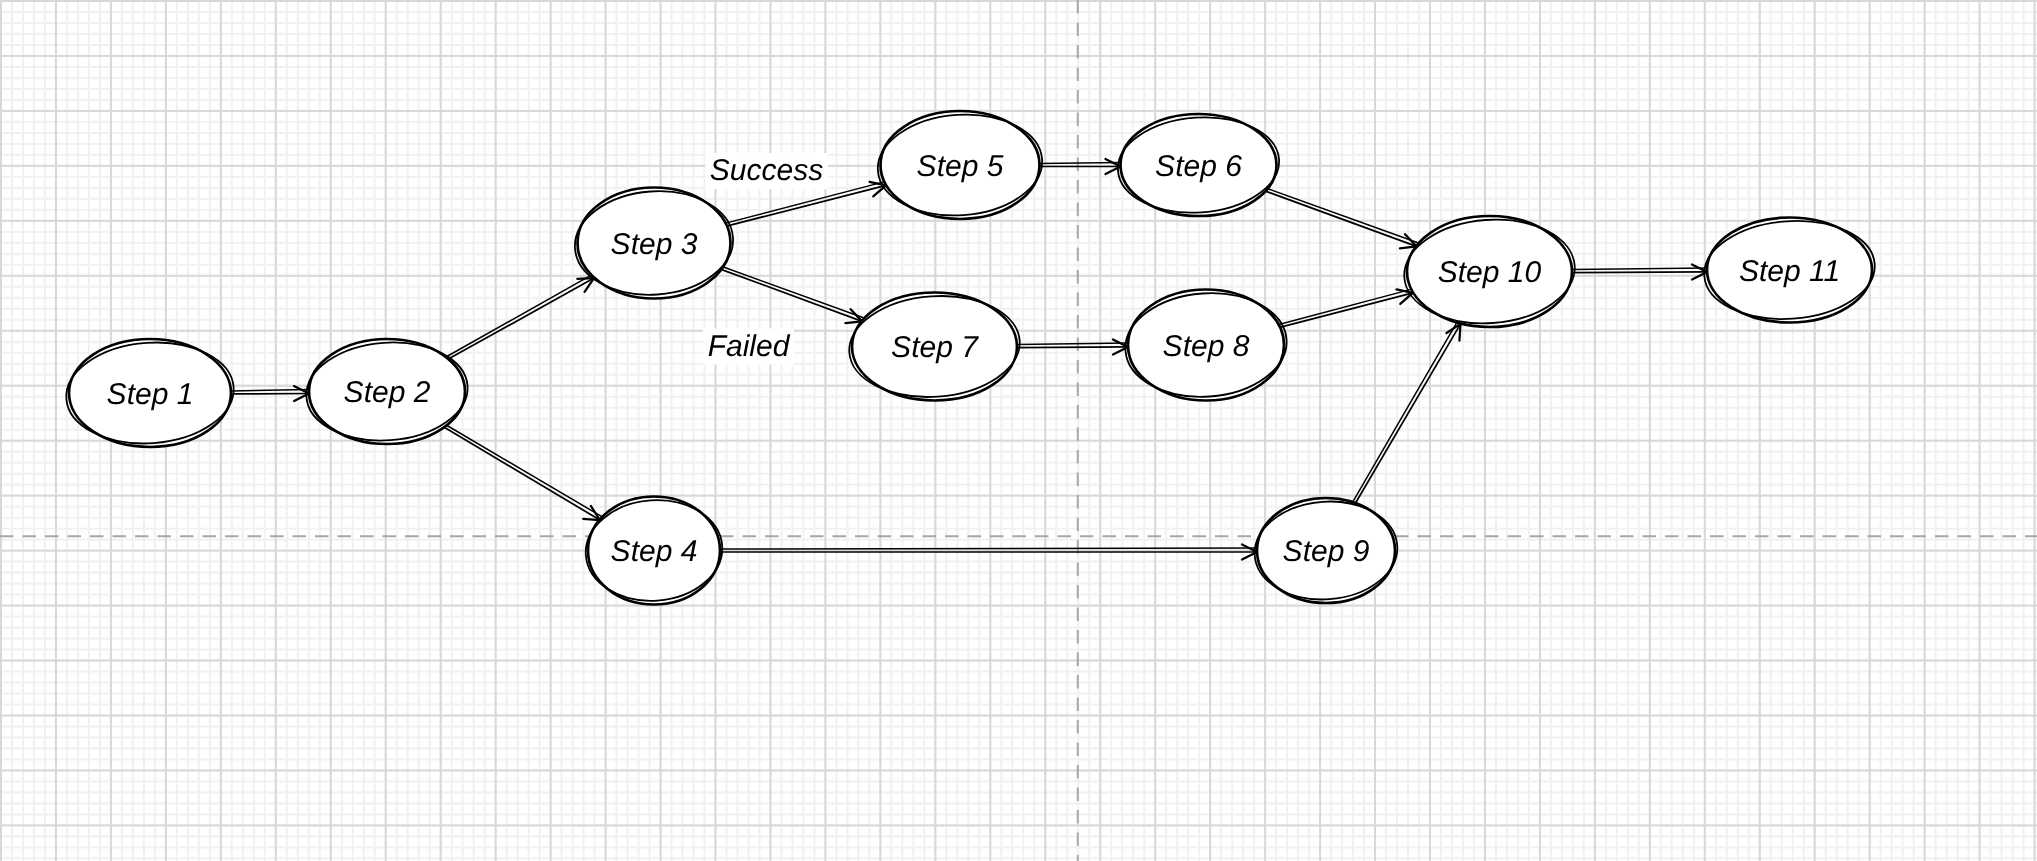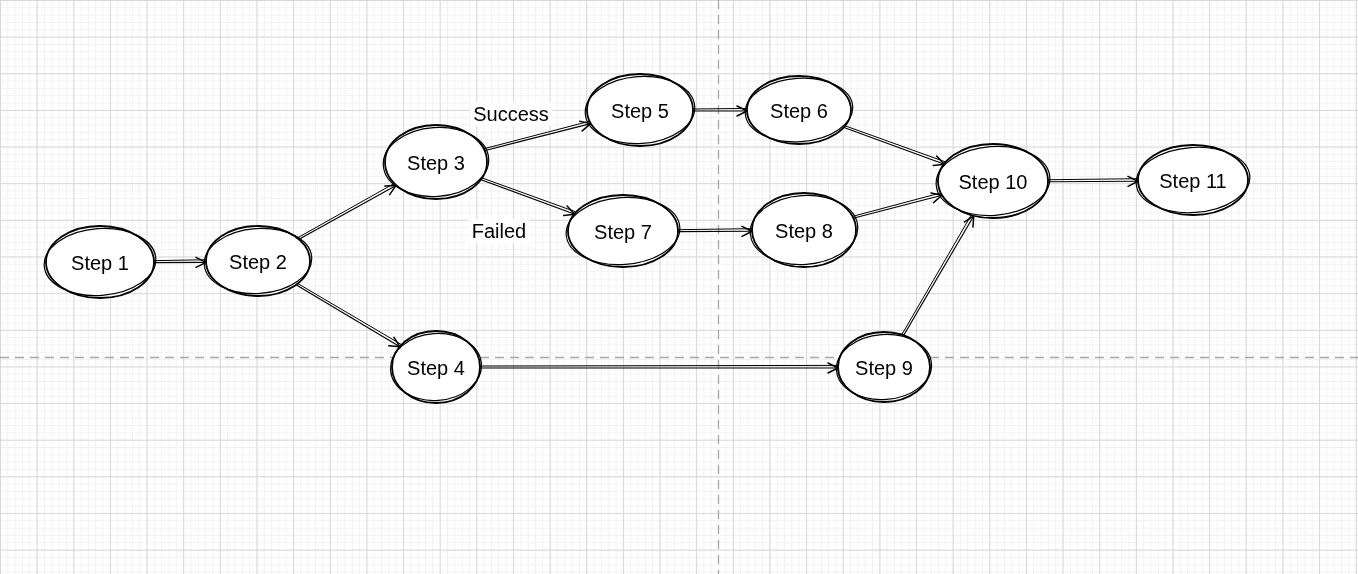--- a/index.html
+++ b/index.html
@@ -6,20 +6,21 @@
     margin: 0;
     padding: 0;
     font-family: "Liberation Sans", "DejaVu Sans", sans-serif;
   }
   .canvas {
     position: relative;
     width: 1358px;
     height: 574px;
     overflow: hidden;
     background-color: #ffffff;
+    font-style: italic;
   }
   .canvas svg {
     position: absolute;
     left: 0;
     top: 0;
     display: block;
   }
   text {
     font-family: "Liberation Sans", "DejaVu Sans", sans-serif;
   }

